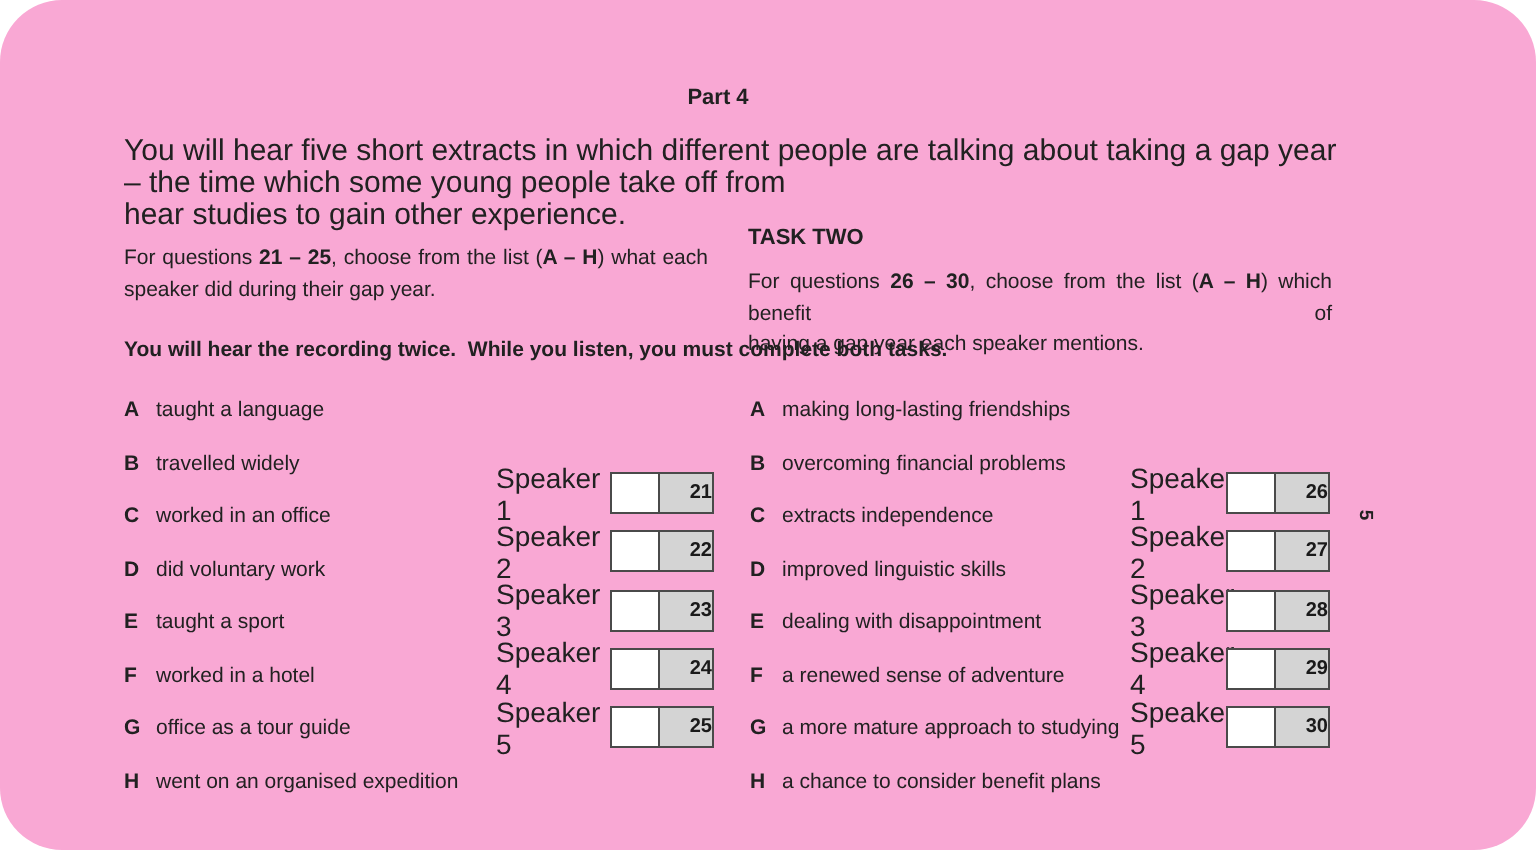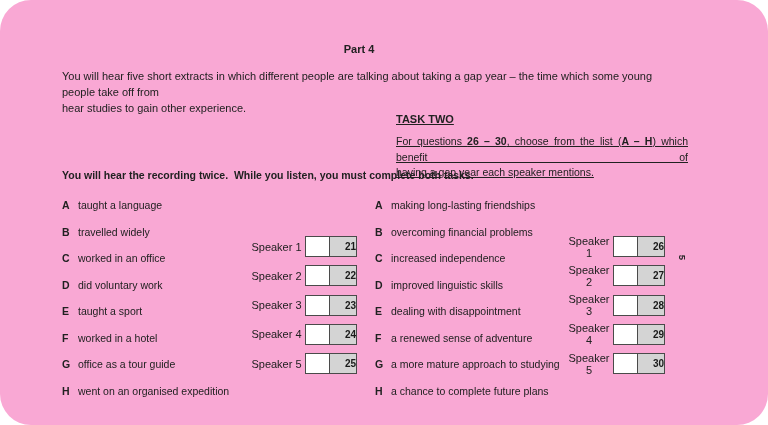--- a/index.html
+++ b/index.html
@@ -7,25 +7,25 @@
     position:relative; width:768px; height:425px; background:#f9a8d4;
     font-family:"Liberation Sans","DejaVu Sans",sans-serif;
     color:#212121; overflow:hidden;border-radius:31px;
   }
   .title {
     position:absolute; left:62px; top:43px; width:594px;
     text-align:center; font-weight:bold; font-size:11px;
   }
   .intro {
     position:absolute; left:62px; top:68px; width:618px;
-    font-size:11px; line-height:16px;
+    font-size:15px; line-height:16px;
   }
   .task { position:absolute; top:113px; width:292px; }
   .task-one { left:62px; }
-  .task-two { left:396px;text-decoration:underline; }
+  .task-two { left:374px; }
   .task-heading { font-weight:bold; font-size:11px; }
   .task-instr { margin-top:9px; font-size:10.5px; line-height:15.5px; }
   .instr-line1 { text-align:justify; text-align-last:justify; }
   .center-instruction {
     position:absolute; left:62px; top:169px; width:594px;
     text-align:left; font-weight:bold; font-size:10.5px;
     white-space:pre-wrap;
   }
   ul.options {
     position:absolute; top:200px; margin:0; padding:0; list-style:none;
@@ -34,21 +34,21 @@
   .options-left { left:62px; }
   .options-right { left:375px; }
   ul.options li { margin:0 0 15.5px 0; display:flex; }
   .opt-letter { font-weight:bold; display:inline-block; width:16px; flex:0 0 16px; }
   .speakers { position:absolute; top:236px; }
   .speakers-left { left:248px; }
   .speakers-right { left:565px; }
   .speaker-row { display:flex; align-items:center; height:21px; margin-bottom:8.3px; }
   .speakers-left .speaker-label { width:57px; flex:0 0 57px; }
   .speakers-right .speaker-label { width:48px; flex:0 0 48px; }
-  .speaker-label { font-size:11px;text-align:center; }
+  .speaker-label { font-size:14px; }
   .answer-box {
     display:flex; width:52px; height:21px; box-sizing:border-box;
     border:1px solid #4a4a4a; background:#ffffff;
   }
   .answer-cell { flex:1 1 auto; background:#ffffff; }
   .num-cell {
     flex:0 0 26px; width:26px; background:#d4d4d4;
     border-left:1px solid #4a4a4a;
     font-weight:bold; font-size:10px; line-height:19px; text-align:right;
     color:#1a1a1a;
@@ -66,20 +66,22 @@
 
   <div class="title">Part 4</div>
 
   <div class="intro">
     <span>You will hear five short extracts in which different people are talking about taking a gap year – the time which some young people take off from</span><br>
     <span>hear studies to gain other experience.</span>
   </div>
 
   <div class="task task-one">
     <div class="task-instr">
+      <div class="instr-line1"><span>For questions </span><b>21 – 25</b><span>, choose from the list (</span><b>A – H</b><span>) what each</span></div>
+      <div class="instr-line2">speaker did during their gap year.</div>
     </div>
   </div>
 
   <div class="task task-two">
     <div class="task-heading">TASK TWO</div>
     <div class="task-instr">
       <div class="instr-line1"><span>For questions </span><b>26 – 30</b><span>, choose from the list (</span><b>A – H</b><span>) which benefit of</span></div>
       <div class="instr-line2">having a gap year each speaker mentions.</div>
     </div>
   </div>
@@ -125,41 +127,41 @@
     <li>
         <span class="opt-letter">A</span>
         <span class="opt-text">making long-lasting friendships</span>
       </li>
     <li>
         <span class="opt-letter">B</span>
         <span class="opt-text">overcoming financial problems</span>
       </li>
     <li>
         <span class="opt-letter">C</span>
-        <span class="opt-text">increased independence</span>
+        <span class="opt-text">extracts independence</span>
       </li>
     <li>
         <span class="opt-letter">D</span>
         <span class="opt-text">improved linguistic skills</span>
       </li>
     <li>
         <span class="opt-letter">E</span>
         <span class="opt-text">dealing with disappointment</span>
       </li>
     <li>
         <span class="opt-letter">F</span>
         <span class="opt-text">a renewed sense of adventure</span>
       </li>
     <li>
         <span class="opt-letter">G</span>
         <span class="opt-text">a more mature approach to studying</span>
       </li>
     <li>
         <span class="opt-letter">H</span>
-        <span class="opt-text">a chance to complete future plans</span>
+        <span class="opt-text">a chance to consider benefit plans</span>
       </li>
   </ul>
 
   <div class="speakers speakers-left">
     <div class="speaker-row">
       <span class="speaker-label">Speaker 1</span>
       <span class="answer-box">
           <span class="answer-cell"></span>
           <span class="num-cell">21</span>
         </span>

